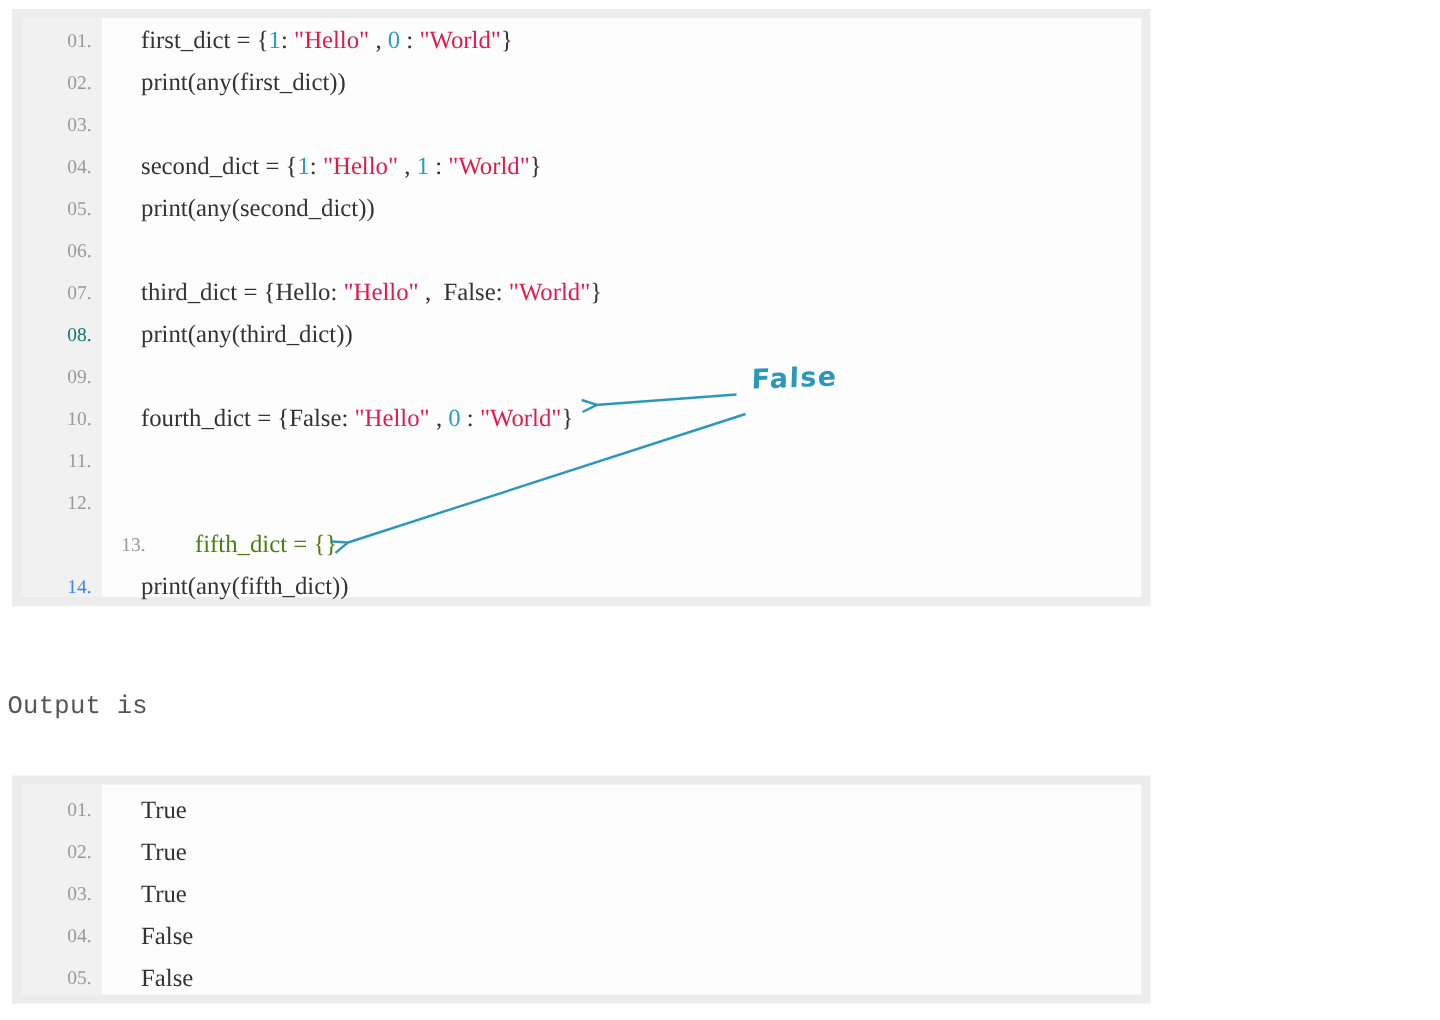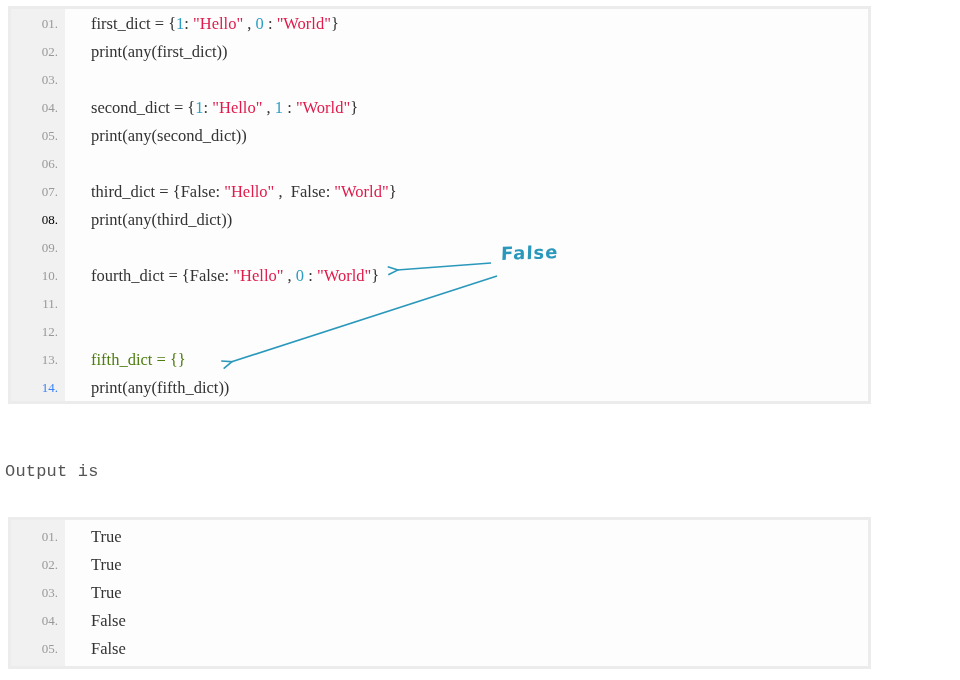--- a/index.html
+++ b/index.html
@@ -11,23 +11,23 @@
   .page {
     position: relative;
     width: 960px;
     height: 680px;
     background: #ffffff;
     overflow: hidden;
   }
   .code-block {
     position: absolute;
     left: 8px;
-    width: 863px;
+    width: 759px;
     background: #fdfdfd;
-    border: 3px solid #a16207;
+    border: 6px solid #a16207;
     box-sizing: border-box;
   }
   #code-block-main { top: 6px;   height: 398px; padding-top: 1px; }
   #code-block-out  { top: 517px; height: 152px; padding-top: 3px; }
   .gutter-bg {
     position: absolute;
     left: 0; top: 0; bottom: 0;
     width: 54px;
     background: #f1f1f1;
   }
@@ -105,43 +105,43 @@
       <div class="row">
         <span class="ln" style="color: rgb(153, 153, 153);">05.</span>
         <span class="code"><span style="color: rgb(51, 51, 51);">print(any(second_dict))</span></span>
       </div>
       <div class="row">
         <span class="ln" style="color: rgb(153, 153, 153);">06.</span>
         <span class="code"></span>
       </div>
       <div class="row">
         <span class="ln" style="color: rgb(153, 153, 153);">07.</span>
-        <span class="code"><span style="color: rgb(51, 51, 51);">third_dict = {False: </span><span style="color: rgb(224, 27, 75);">"Hello"</span><span style="color: rgb(51, 51, 51);"> ,  False: </span><span style="color: rgb(224, 27, 75);">"World"</span><span style="color: rgb(51, 51, 51);">}</span></span>
+        <span class="code"><span style="color: rgb(51, 51, 51);">third_dict = {Hello: </span><span style="color: rgb(224, 27, 75);">"Hello"</span><span style="color: rgb(51, 51, 51);"> ,  False: </span><span style="color: rgb(224, 27, 75);">"World"</span><span style="color: rgb(51, 51, 51);">}</span></span>
       </div>
       <div class="row">
-        <span class="ln" style="color: #000000;">08.</span>
+        <span class="ln" style="color: #0f766e;">08.</span>
         <span class="code"><span style="color: rgb(51, 51, 51);">print(any(third_dict))</span></span>
       </div>
       <div class="row">
         <span class="ln" style="color: rgb(153, 153, 153);">09.</span>
         <span class="code"></span>
       </div>
       <div class="row">
         <span class="ln" style="color: rgb(153, 153, 153);">10.</span>
         <span class="code"><span style="color: rgb(51, 51, 51);">fourth_dict = {False: </span><span style="color: rgb(224, 27, 75);">"Hello"</span><span style="color: rgb(51, 51, 51);"> , </span><span style="color: rgb(43, 157, 194);">0</span><span style="color: rgb(51, 51, 51);"> : </span><span style="color: rgb(224, 27, 75);">"World"</span><span style="color: rgb(51, 51, 51);">}</span></span>
       </div>
       <div class="row">
         <span class="ln" style="color: rgb(153, 153, 153);">11.</span>
       </div>
       <div class="row">
         <span class="ln" style="color: rgb(153, 153, 153);">12.</span>
         <span class="code"></span>
       </div>
       <div class="row">
-        <span class="ln" style="color: rgb(153, 153, 153);">13.</span>
+        <span class="ln" style="color: rgb(153, 153, 153); margin-left: 36px;">13.</span>
         <span class="code"><span style="color: #4d7c0f;">fifth_dict = {}</span></span>
       </div>
       <div class="row">
         <span class="ln" style="color: #3b82f6;">14.</span>
         <span class="code"><span style="color: rgb(51, 51, 51);">print(any(fifth_dict))</span></span>
       </div>
     </div>
 
   <div class="heading" style="color: rgb(85, 85, 85);">Output is</div>
 

